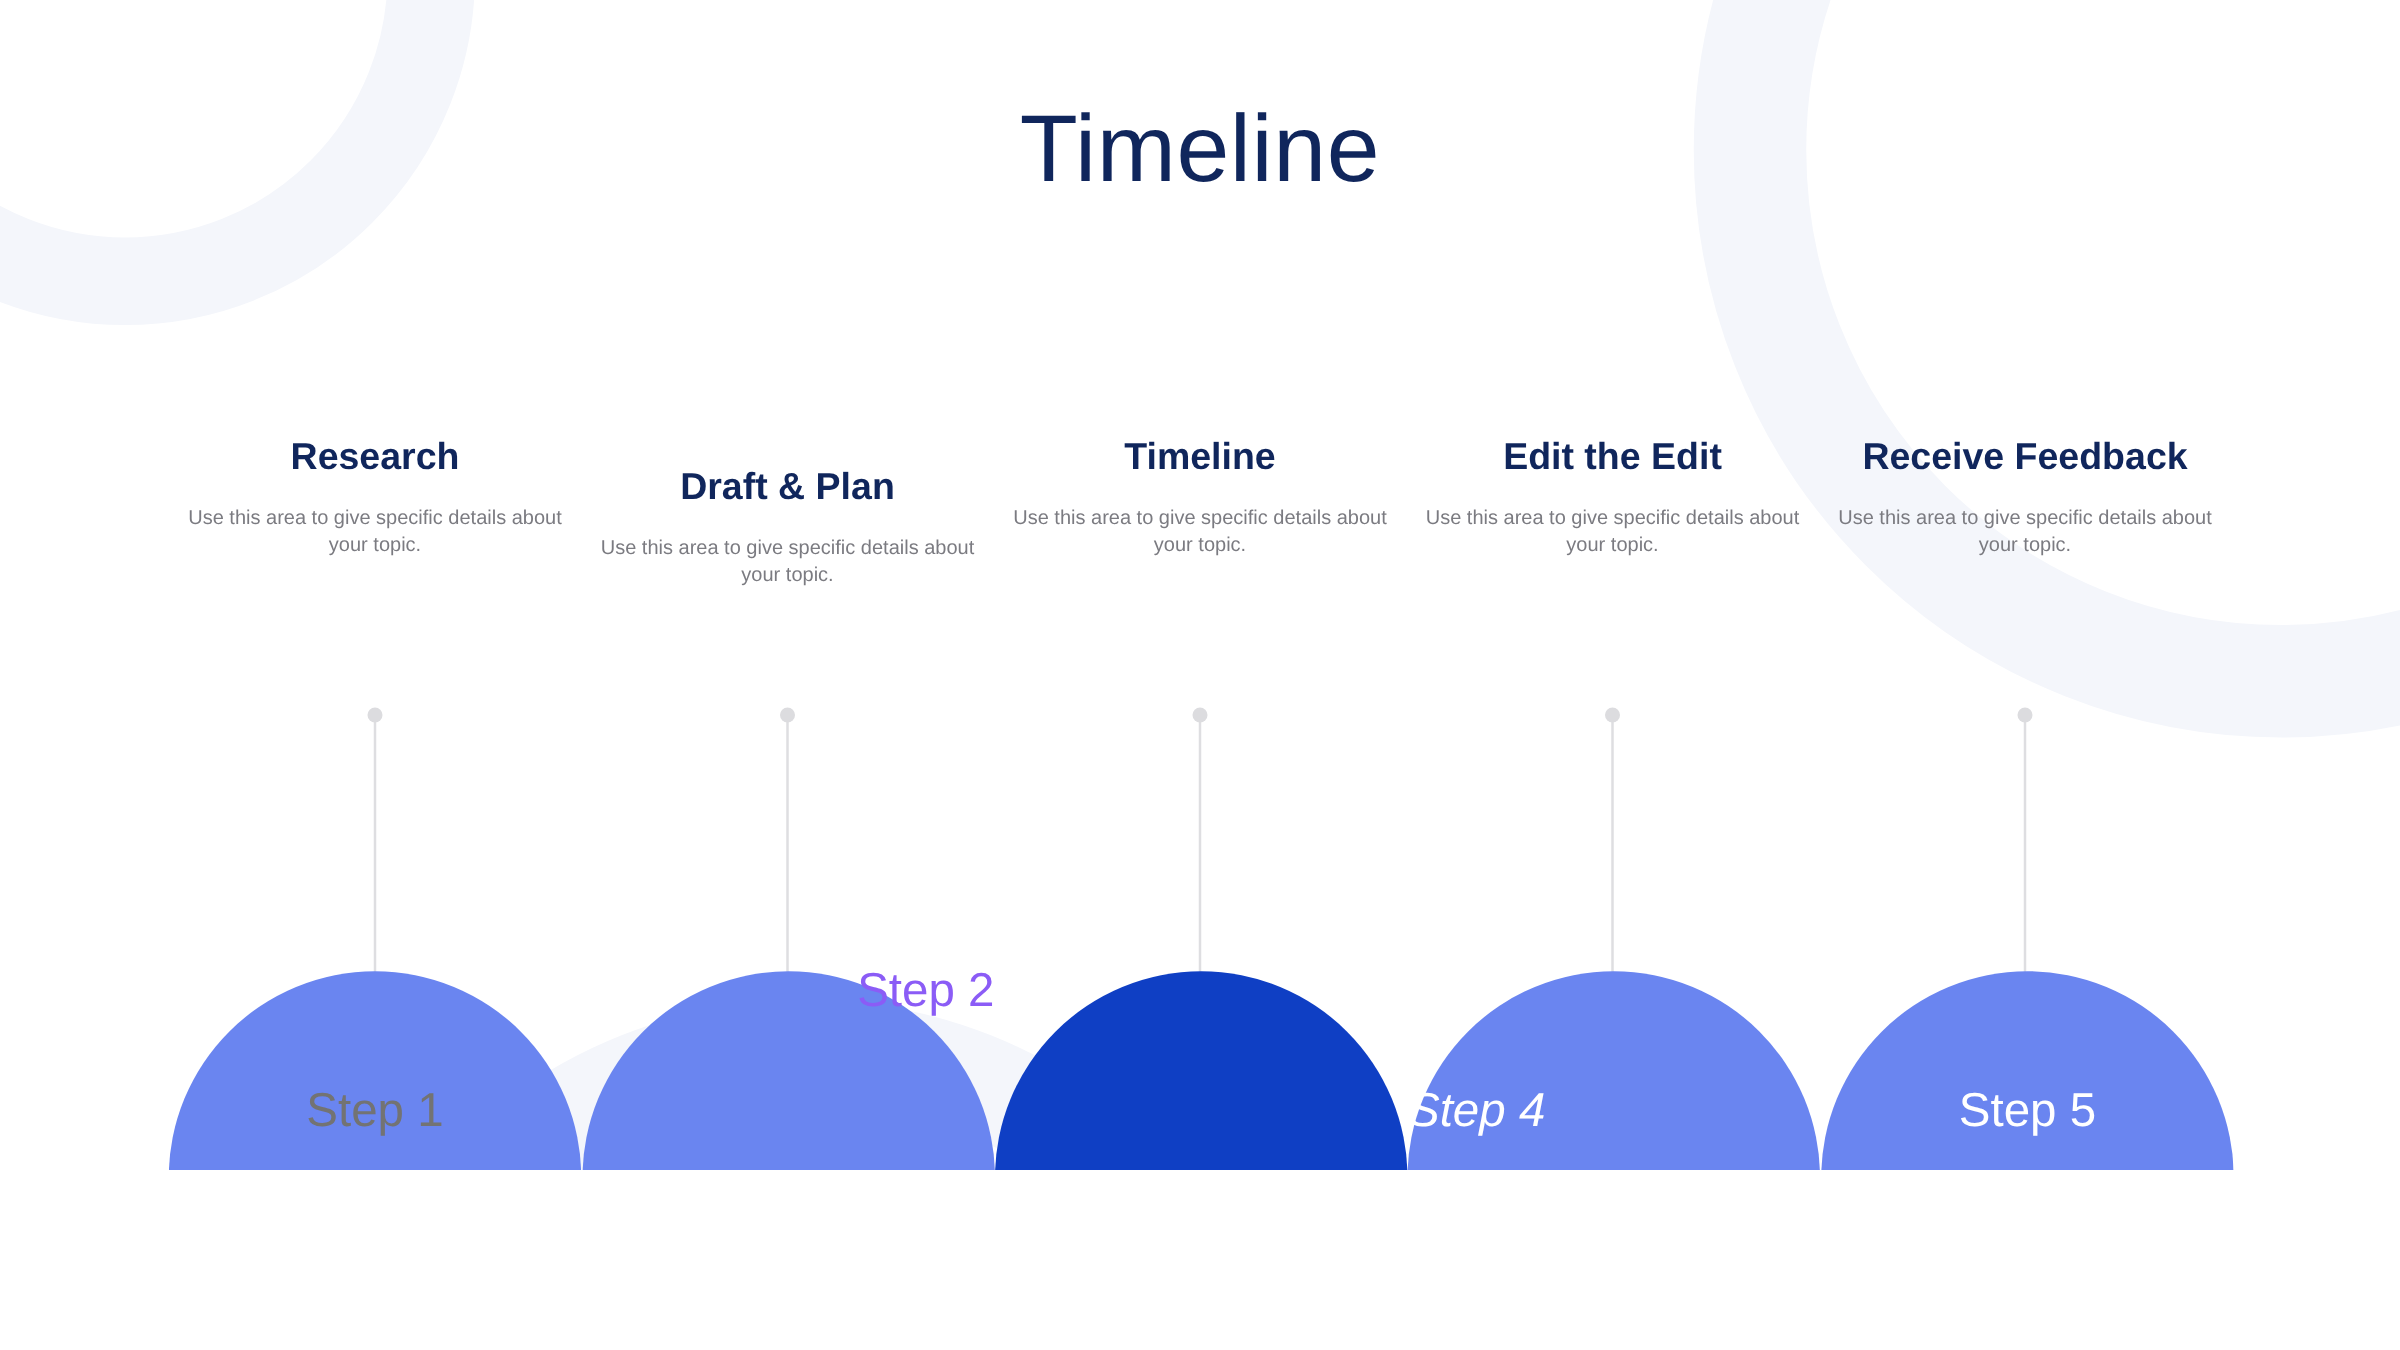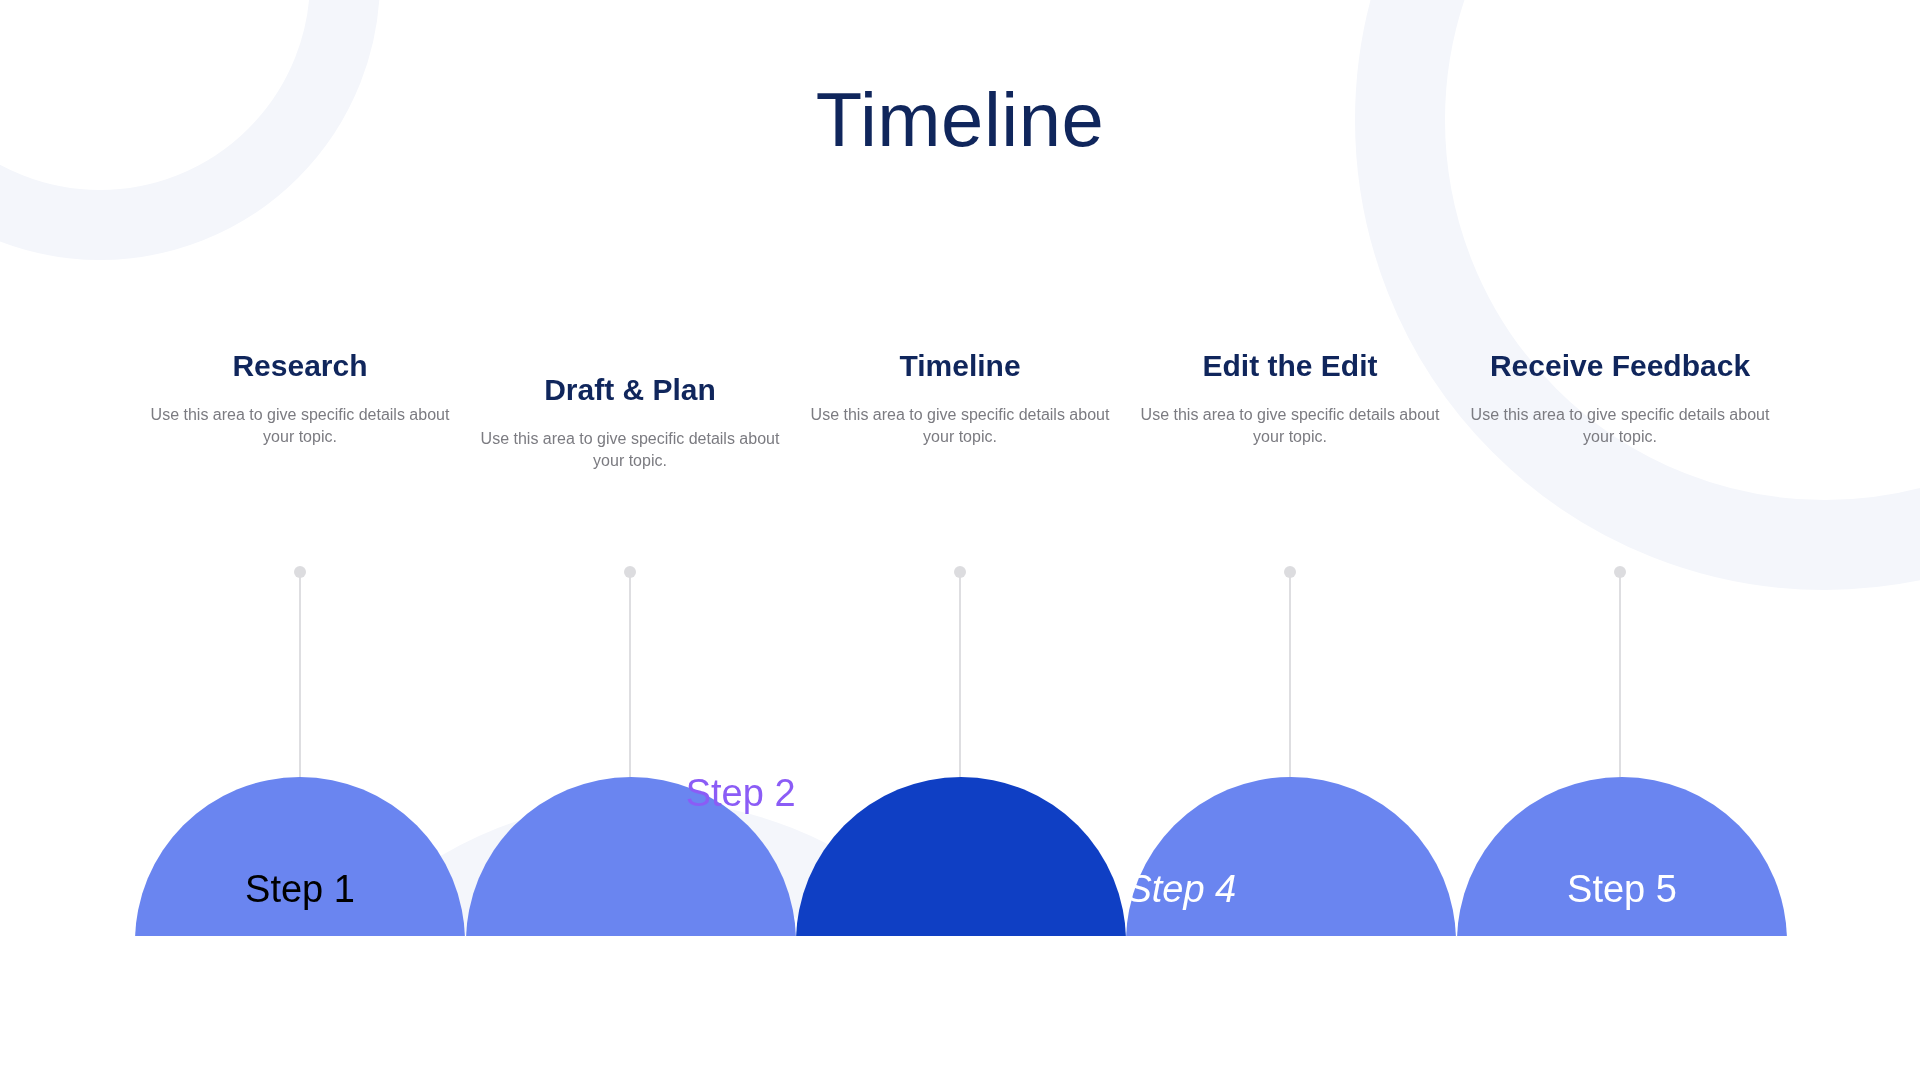--- a/index.html
+++ b/index.html
@@ -238,19 +238,19 @@
     <svg class="steps-svg" viewBox="0 0 1652 182" preserveAspectRatio="none">
       <circle cx="165" cy="182" r="165" fill="#6a85f0"></circle>
       <circle cx="496" cy="182" r="165" fill="#6a85f0"></circle>
       <circle cx="826" cy="182" r="165" fill="#0f3fc4"></circle>
       <circle cx="1156" cy="182" r="165" fill="#6a85f0"></circle>
       <circle cx="1487" cy="182" r="165" fill="#6a85f0"></circle>
     </svg>
   </div>
 
   <div class="step-labels">
-    <div class="step-label" style="color: #000000;">Step 1</div>
+    <div class="step-label" style="color: #737373;">Step 1</div>
     <div class="step-label" style="color: #8b5cf6; margin-top: 14px;">Step 2</div>
     <div class="step-label" style="color: rgb(255, 255, 255); font-style: italic;">Step 4</div>
     <div class="step-label" style="color: rgb(255, 255, 255);">Step 5</div>
   </div>
 
 </div>
 
 </body></html>

